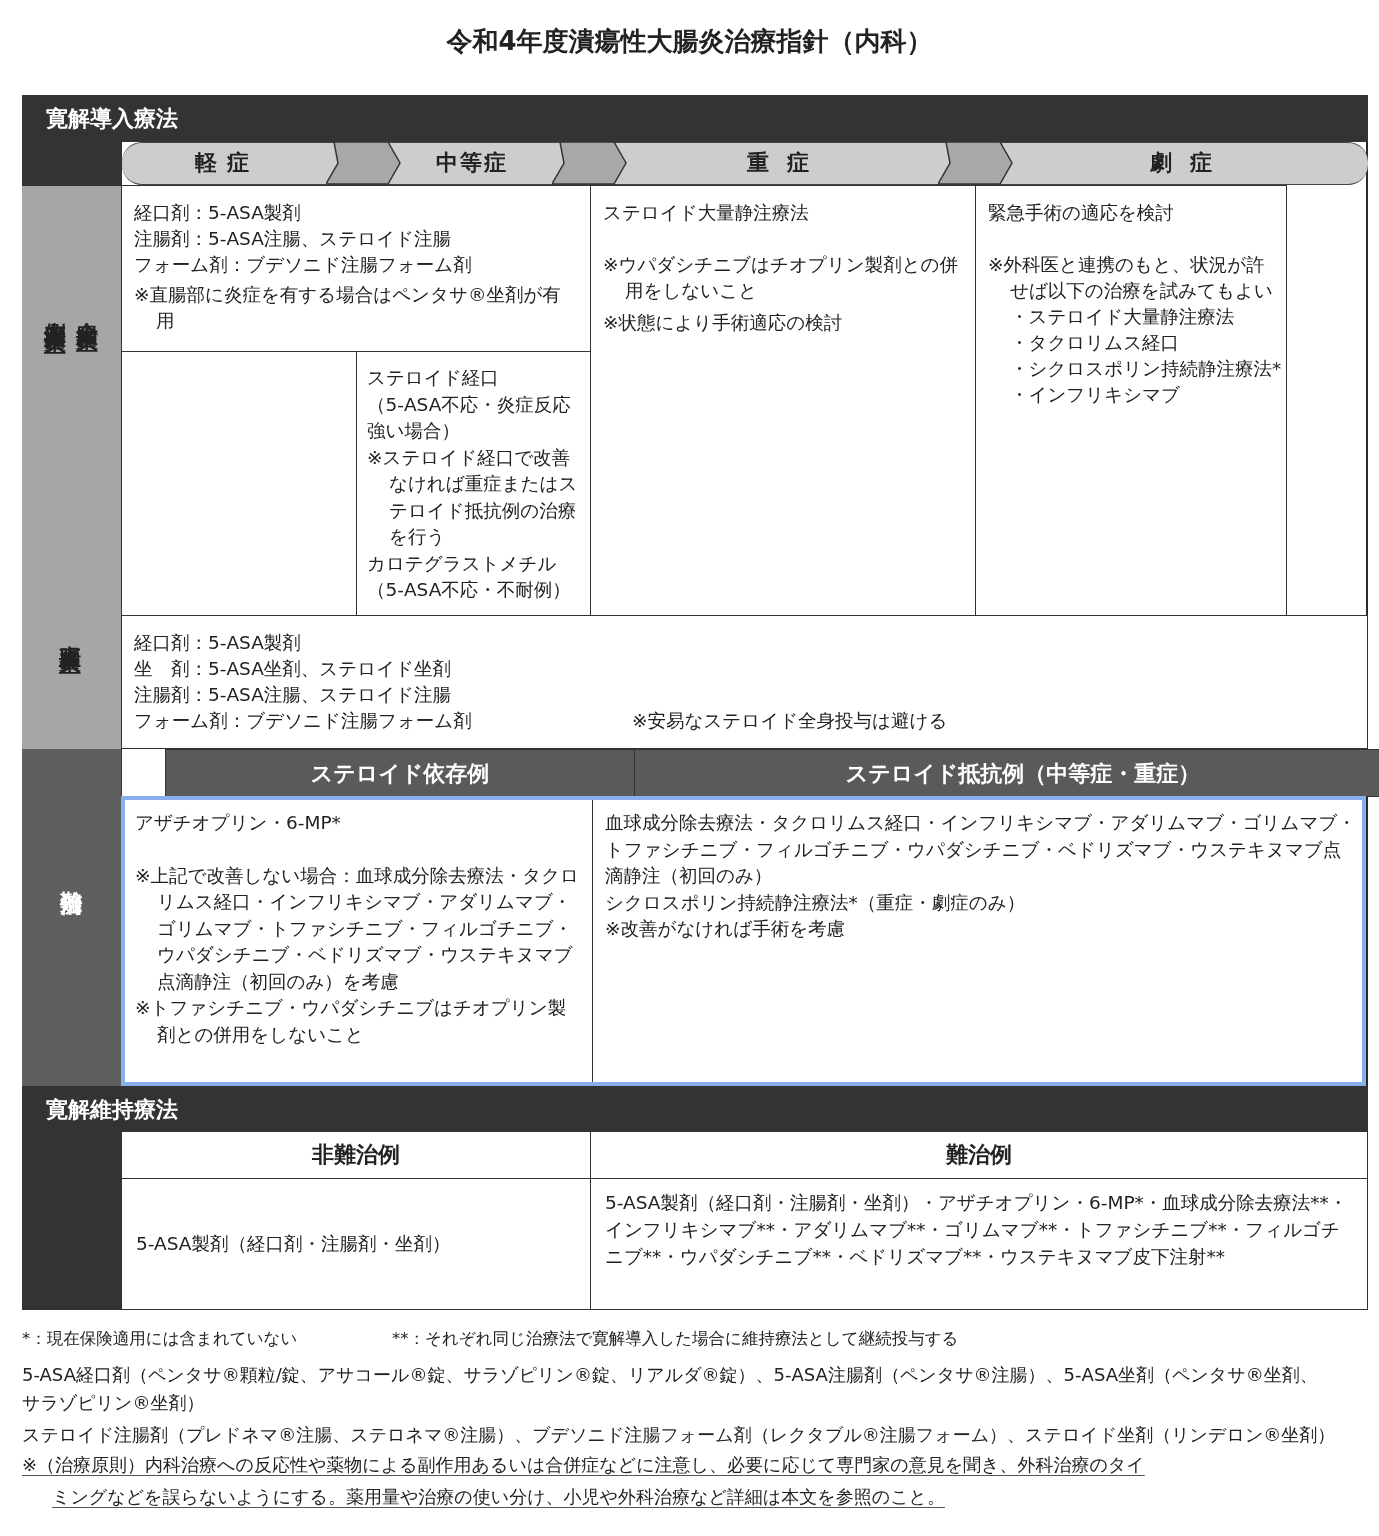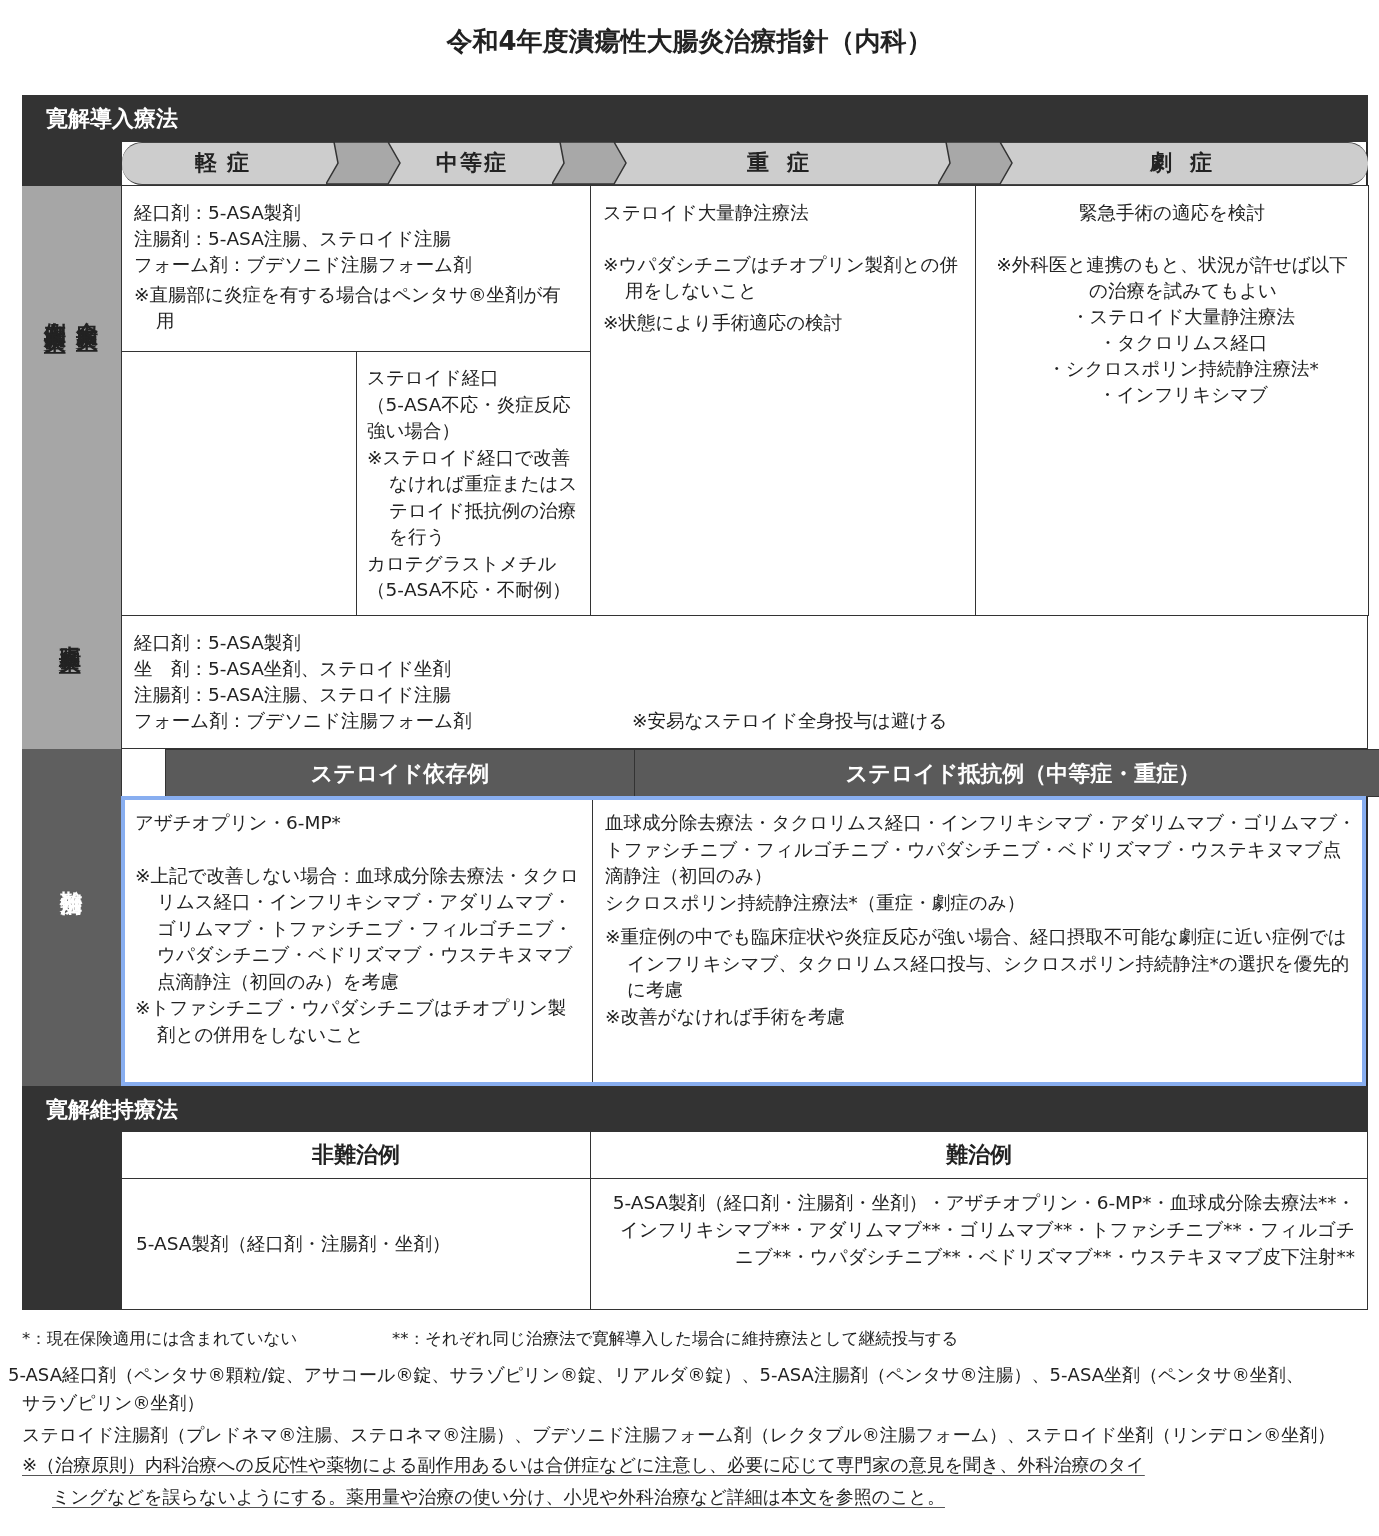--- a/index.html
+++ b/index.html
@@ -85,21 +85,21 @@
   <p>カロテグラストメチル</p>
   <p>（5-ASA不応・不耐例）</p>
 </div>
 
 <div class="abs cell" style="left:590px;top:185px;width:386px;height:431px;">
   <p>ステロイド大量静注療法</p>
   <p class="note" style="margin-top:26px;">※ウパダシチニブはチオプリン製剤との併用をしないこと</p>
   <p style="margin-top:6px;">※状態により手術適応の検討</p>
 </div>
 
-<div class="abs cell" style="left:975px;top:185px;width:394px;height:431px;text-align:center;">
+<div class="abs cell" style="left:975px;top:185px;width:312px;height:431px;">
   <p>緊急手術の適応を検討</p>
   <p class="note" style="margin-top:26px;">※外科医と連携のもと、状況が許せば以下の治療を試みてもよい</p>
   <p class="indent">・ステロイド大量静注療法</p>
   <p class="indent">・タクロリムス経口</p>
   <p class="indent">・シクロスポリン持続静注療法*</p>
   <p class="indent">・インフリキシマブ</p>
 </div>
 
 <div class="abs side-gray" style="left:22px;top:616px;width:100px;height:133px;">
   <span class="vert" style="position:absolute;left:33px;top:12px;color:#222;line-height:30px;">直腸炎型</span>
@@ -121,37 +121,36 @@
 </div>
 <div class="abs blue-frame" style="left:121px;top:796px;width:1245px;height:290px;background:#fff;">
   <div style="position:absolute;left:0;top:0;width:468px;height:282px;border-right:1.5px solid #333;padding:10px 8px 0 10px;font-size:18.5px;line-height:26.5px;">
     <p>アザチオプリン・6-MP*</p>
     <p class="note" style="margin-top:26px;">※上記で改善しない場合：血球成分除去療法・タクロリムス経口・インフリキシマブ・アダリムマブ・ゴリムマブ・トファシチニブ・フィルゴチニブ・ウパダシチニブ・ベドリズマブ・ウステキヌマブ点滴静注（初回のみ）を考慮</p>
     <p class="note">※トファシチニブ・ウパダシチニブはチオプリン製剤との併用をしないこと</p>
   </div>
   <div style="position:absolute;left:468px;top:0;width:769px;height:330px;padding:10px 6px 0 12px;font-size:18.5px;line-height:26.5px;">
     <p style="white-space:normal;">血球成分除去療法・タクロリムス経口・インフリキシマブ・アダリムマブ・ゴリムマブ・トファシチニブ・フィルゴチニブ・ウパダシチニブ・ベドリズマブ・ウステキヌマブ点滴静注（初回のみ）</p>
     <p>シクロスポリン持続静注療法*（重症・劇症のみ）</p>
-    <p class="note" style="margin-top:8px;">※重症例の中でも臨床症状や炎症反応が強い場合、経口摂取不可能な劇症に近い症例ではインフリキシマブ、タクロリムス経口投与、シクロスポリン持続静注*の選択を優先的に考慮</p>
     <p>※改善がなければ手術を考慮</p>
   </div>
 </div>
 
 <div class="abs band-dark" style="left:22px;top:1086px;width:1346px;height:46px;">
   <span style="position:absolute;left:24px;top:9px;font-size:22px;">寛解維持療法</span>
 </div>
 <div class="abs band-dark" style="left:22px;top:1132px;width:100px;height:178px;"></div>
 <div class="abs cell" style="left:121px;top:1131px;width:470px;height:48px;padding:0;text-align:center;line-height:46px;font-size:22px;font-weight:bold;">非難治例</div>
 <div class="abs cell" style="left:590px;top:1131px;width:778px;height:48px;padding:0;text-align:center;line-height:46px;font-size:22px;font-weight:bold;">難治例</div>
 <div class="abs cell" style="left:121px;top:1178px;width:470px;height:132px;padding:0 14px;display:flex;align-items:center;">
   <span>5-ASA製剤（経口剤・注腸剤・坐剤）</span>
 </div>
 <div class="abs cell" style="left:590px;top:1178px;width:778px;height:132px;padding:10px 12px 0 14px;line-height:27px;">
-  <p style="white-space:normal;text-align:right;">5-ASA製剤（経口剤・注腸剤・坐剤）・アザチオプリン・6-MP*・血球成分除去療法**・インフリキシマブ**・アダリムマブ**・ゴリムマブ**・トファシチニブ**・フィルゴチニブ**・ウパダシチニブ**・ベドリズマブ**・ウステキヌマブ皮下注射**</p>
+  <p style="white-space:normal;">5-ASA製剤（経口剤・注腸剤・坐剤）・アザチオプリン・6-MP*・血球成分除去療法**・インフリキシマブ**・アダリムマブ**・ゴリムマブ**・トファシチニブ**・フィルゴチニブ**・ウパダシチニブ**・ベドリズマブ**・ウステキヌマブ皮下注射**</p>
 </div>
 
 <div class="abs footer" style="left:22px;top:1326px;font-size:16.5px;">*：現在保険適用には含まれていない</div>
 <div class="abs footer" style="left:392px;top:1326px;font-size:16.5px;">**：それぞれ同じ治療法で寛解導入した場合に維持療法として継続投与する</div>
-<div class="abs footer" style="left:8px;top:1362px;">5-ASA経口剤（ペンタサ®顆粒/錠、アサコール®錠、サラゾピリン®錠、リアルダ®錠）、5-ASA注腸剤（ペンタサ®注腸）、5-ASA坐剤（ペンタサ®坐剤、</div>
+<div class="abs footer" style="left:22px;top:1362px;">5-ASA経口剤（ペンタサ®顆粒/錠、アサコール®錠、サラゾピリン®錠、リアルダ®錠）、5-ASA注腸剤（ペンタサ®注腸）、5-ASA坐剤（ペンタサ®坐剤、</div>
 <div class="abs footer" style="left:22px;top:1390px;">サラゾピリン®坐剤）</div>
 <div class="abs footer" style="left:22px;top:1422px;">ステロイド注腸剤（プレドネマ®注腸、ステロネマ®注腸）、ブデソニド注腸フォーム剤（レクタブル®注腸フォーム）、ステロイド坐剤（リンデロン®坐剤）</div>
 <div class="abs footer u" style="left:22px;top:1452px;">※（治療原則）内科治療への反応性や薬物による副作用あるいは合併症などに注意し、必要に応じて専門家の意見を聞き、外科治療のタイ</div>
 <div class="abs footer u" style="left:52px;top:1484px;">ミングなどを誤らないようにする。薬用量や治療の使い分け、小児や外科治療など詳細は本文を参照のこと。</div>
 
 </body></html>

